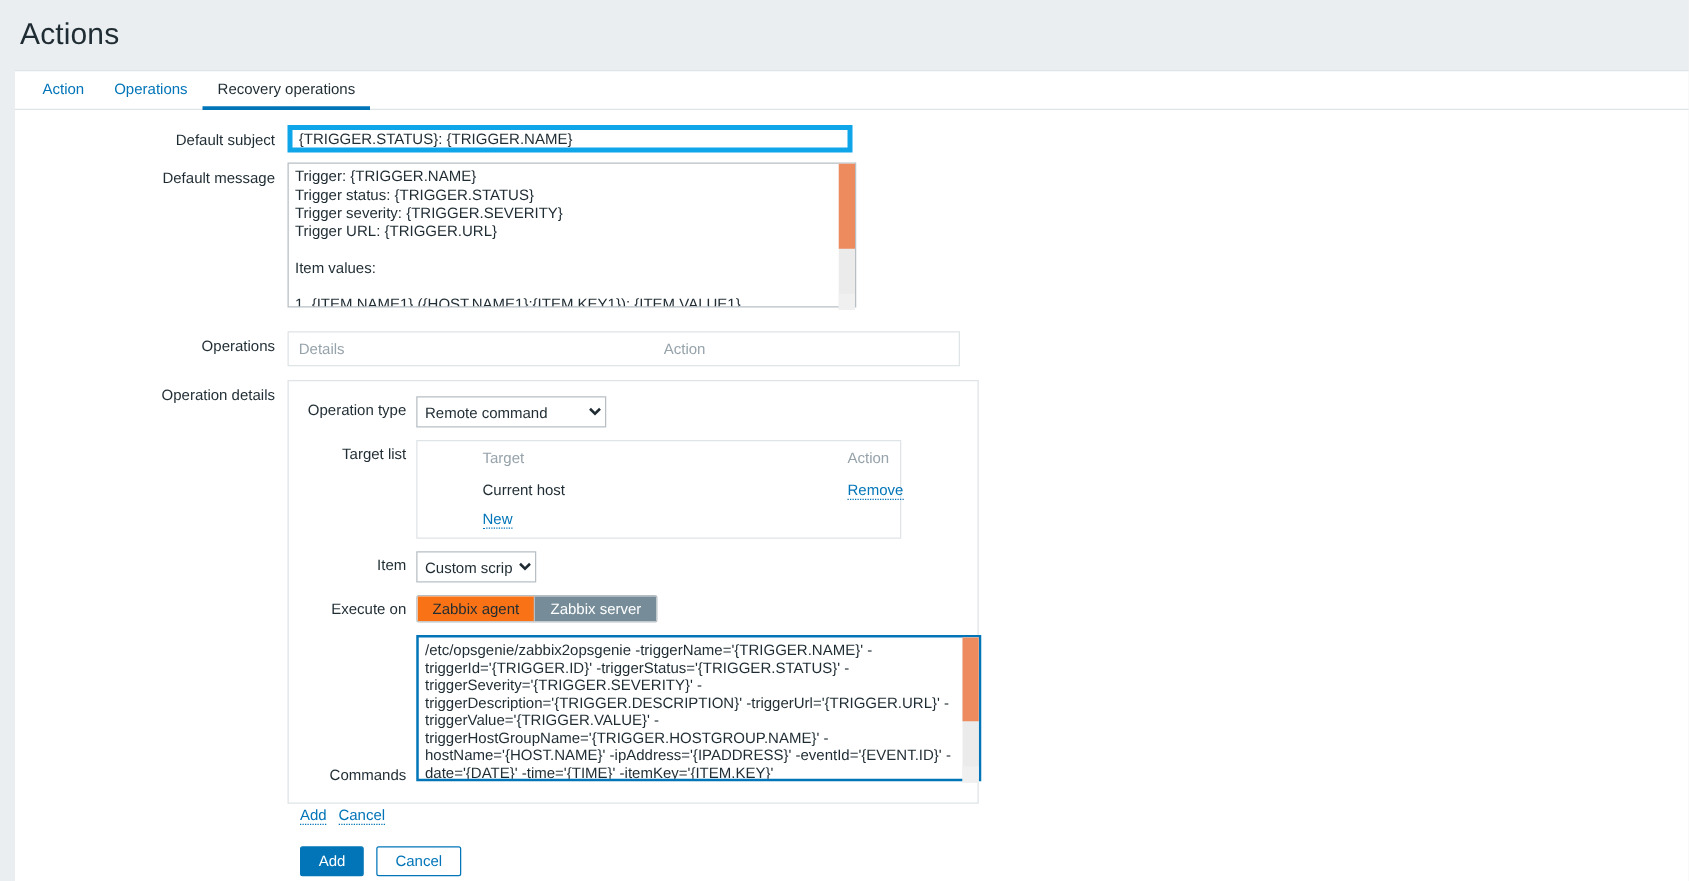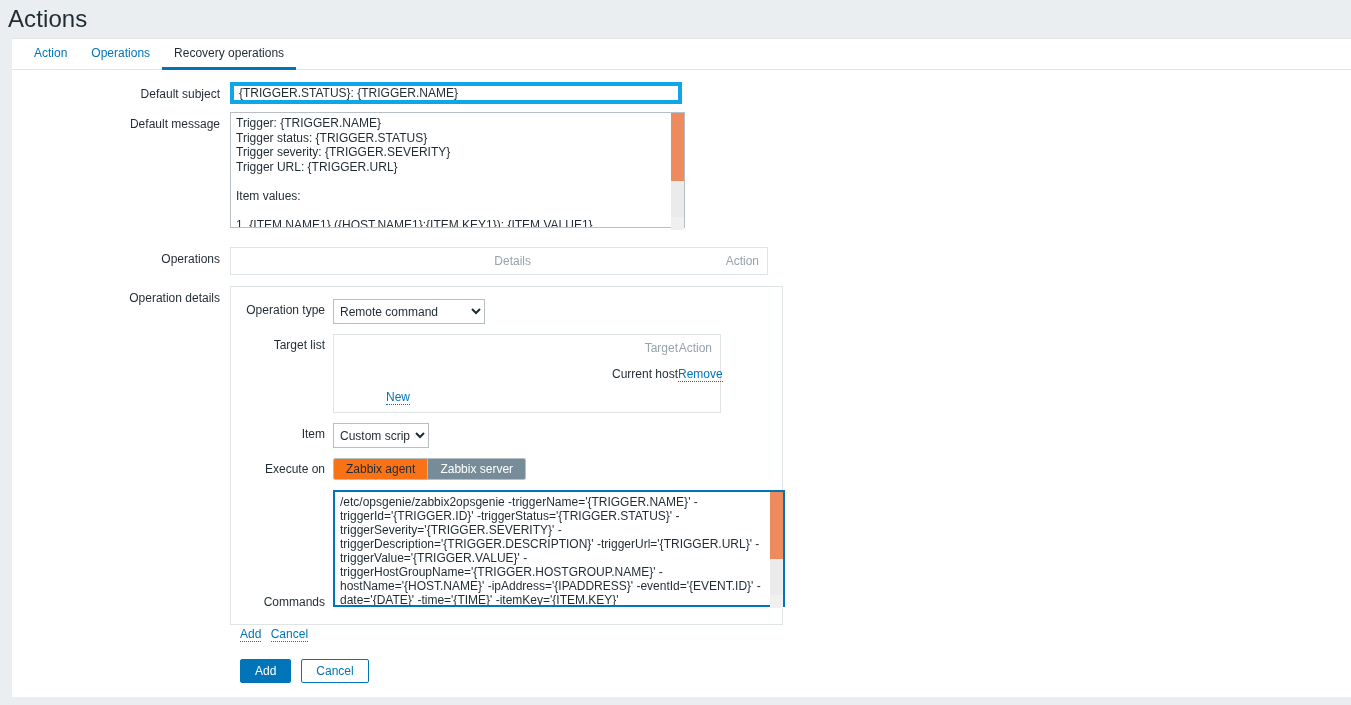--- a/index.html
+++ b/index.html
@@ -9,22 +9,22 @@
     background: #ebeef0;
     font-family: "Liberation Sans", sans-serif;
     font-size: 12px;
     color: #1f2c33;
     overflow: hidden;
   }
 
   
   .page-header {
     background: #ebeef0;
-    padding: 0 0 0 8px;
-    height: 38px;
+    padding: 0 0 0 16px;
+    height: 56px;
     display: flex;
     align-items: center;
   }
   .page-title {
     font-size: 24px;
     font-weight: normal;
     color: #1f2c33;
     letter-spacing: .1px;
   }
 
@@ -154,21 +154,20 @@
     border: 1px solid #dfe4e7;
     background: #fff;
     width: 538px;
   }
   .list-table.ops { width: 538px; }
   .lt-head, .lt-row {
     display: flex;
     padding: 5px 8px;
     font-size: 12px;
     line-height: 16px;
-    text-align: right;
   }
   .lt-head { color: #97a3ab; }
   .col-a { width: 292px; flex: 0 0 292px; }
   .col-b { flex: 1 1 auto; }
   .lt-foot { padding: 3px 8px 8px 8px; }
 
   
   a.link, .link {
     color: #0275b8;
     text-decoration: none;

